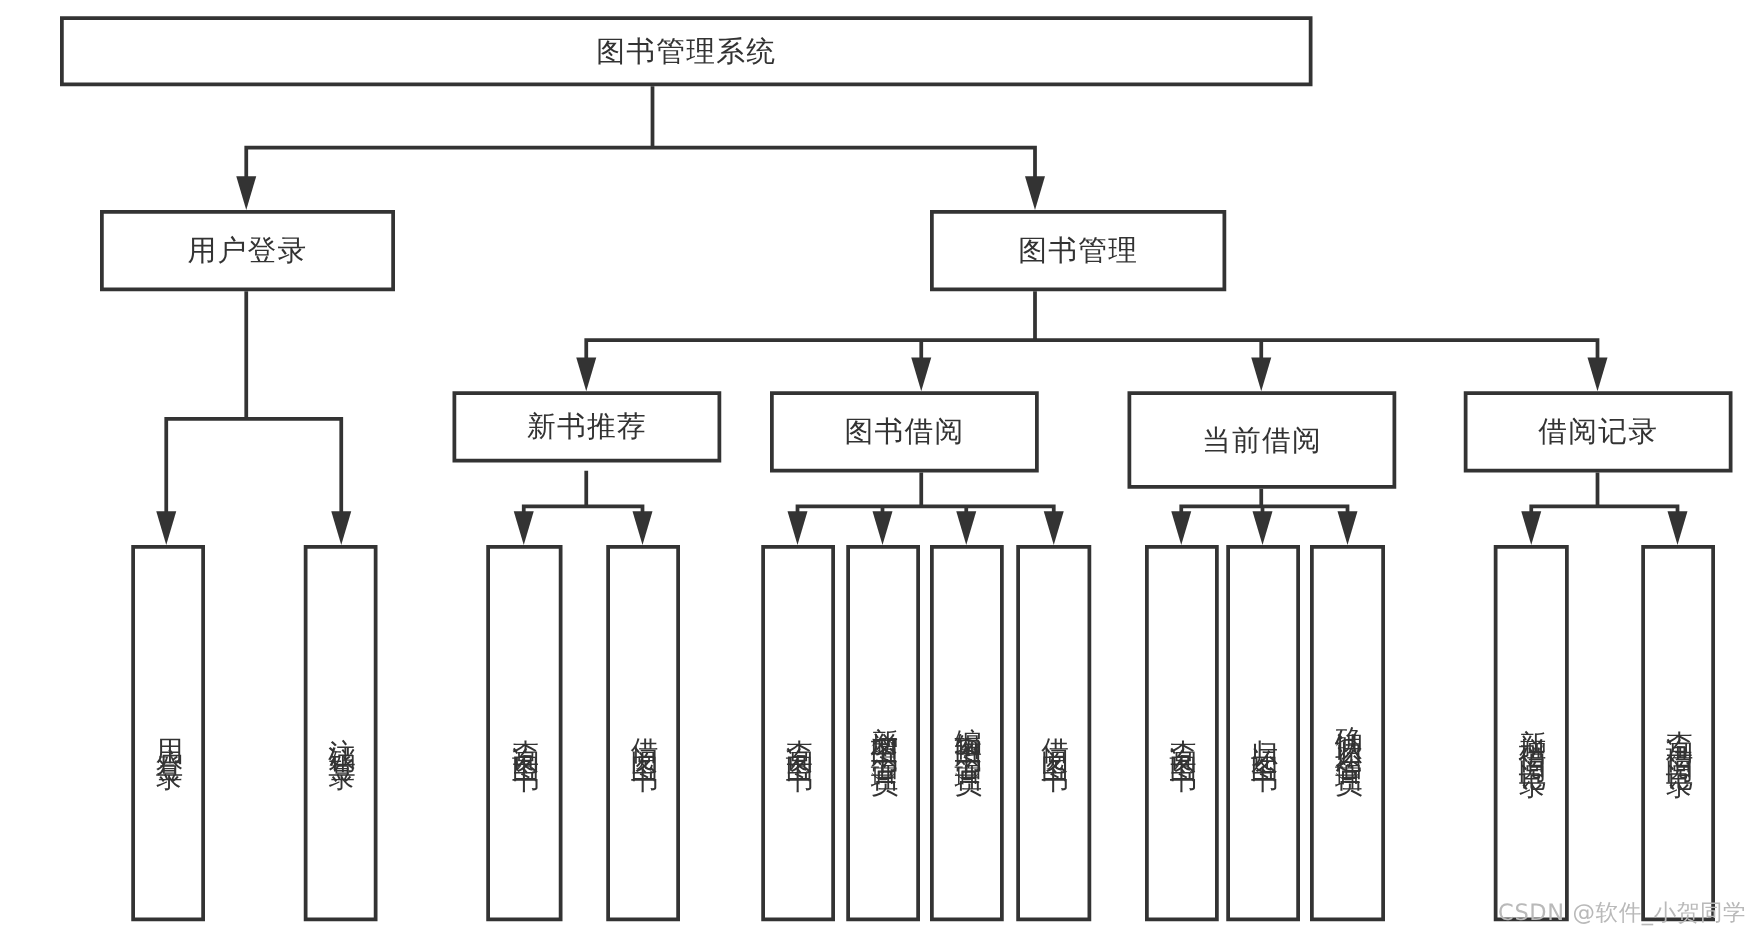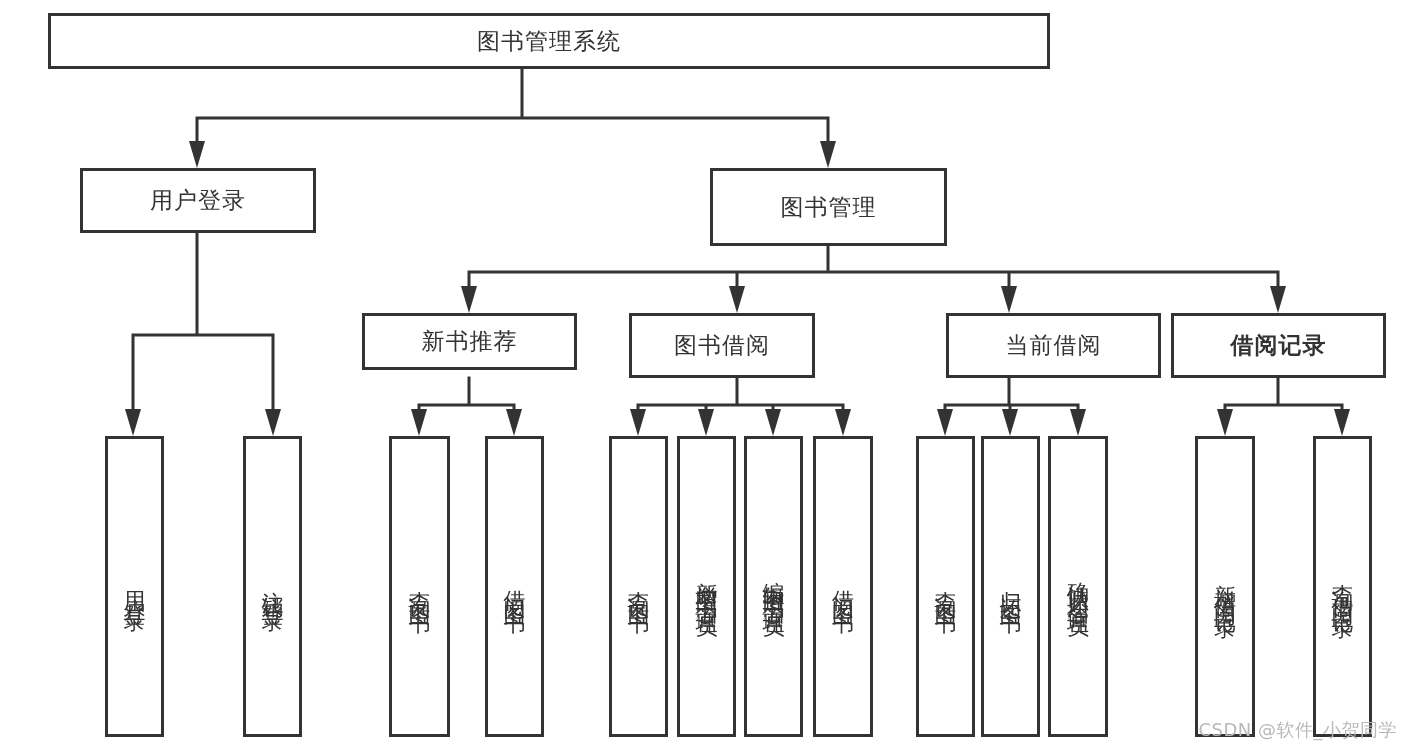--- a/index.html
+++ b/index.html
@@ -68,25 +68,25 @@
     font-size:18px;
     color:var(--wm);
     letter-spacing:0.5px;
     z-index:5;
     white-space:nowrap;
     padding-left:24px;
   }
   
   .n-root{left:21px;top:13px;width:1002px;height:56px;margin-left:27px;}
   .n-user-login{left:80px;top:168px;width:236px;height:65px;}
-  .n-book-mgmt{left:710px;top:168px;width:237px;height:78px;}
+  .n-book-mgmt{left:744px;top:168px;width:237px;height:65px;}
   .n-new-books{left:362px;top:313px;width:215px;height:57px;}
-  .n-book-borrow{left:629px;top:313px;width:186px;height:65px;}
-  .n-current-borrow{left:902px;top:313px;width:215px;height:65px;margin-left:44px;}
-  .n-borrow-records{left:1171px;top:313px;width:215px;height:65px;font-weight:bold;}
+  .n-book-borrow{left:616px;top:313px;width:215px;height:65px;}
+  .n-current-borrow{left:902px;top:313px;width:215px;height:78px;}
+  .n-borrow-records{left:1171px;top:313px;width:215px;height:65px;}
   .l-g1a{left:105px;width:59px;}
   .l-g1b{left:243px;width:59px;}
   .l-g2a{left:389px;width:61px;}
   .l-g2b{left:485px;width:59px;}
   .l-g3a{left:609px;width:59px;}
   .l-g3b{left:677px;width:59px;}
   .l-g3c{left:744px;width:59px;}
   .l-g3d{left:813px;width:60px;}
   .l-g4a{left:916px;width:59px;}
   .l-g4b{left:981px;width:59px;}

